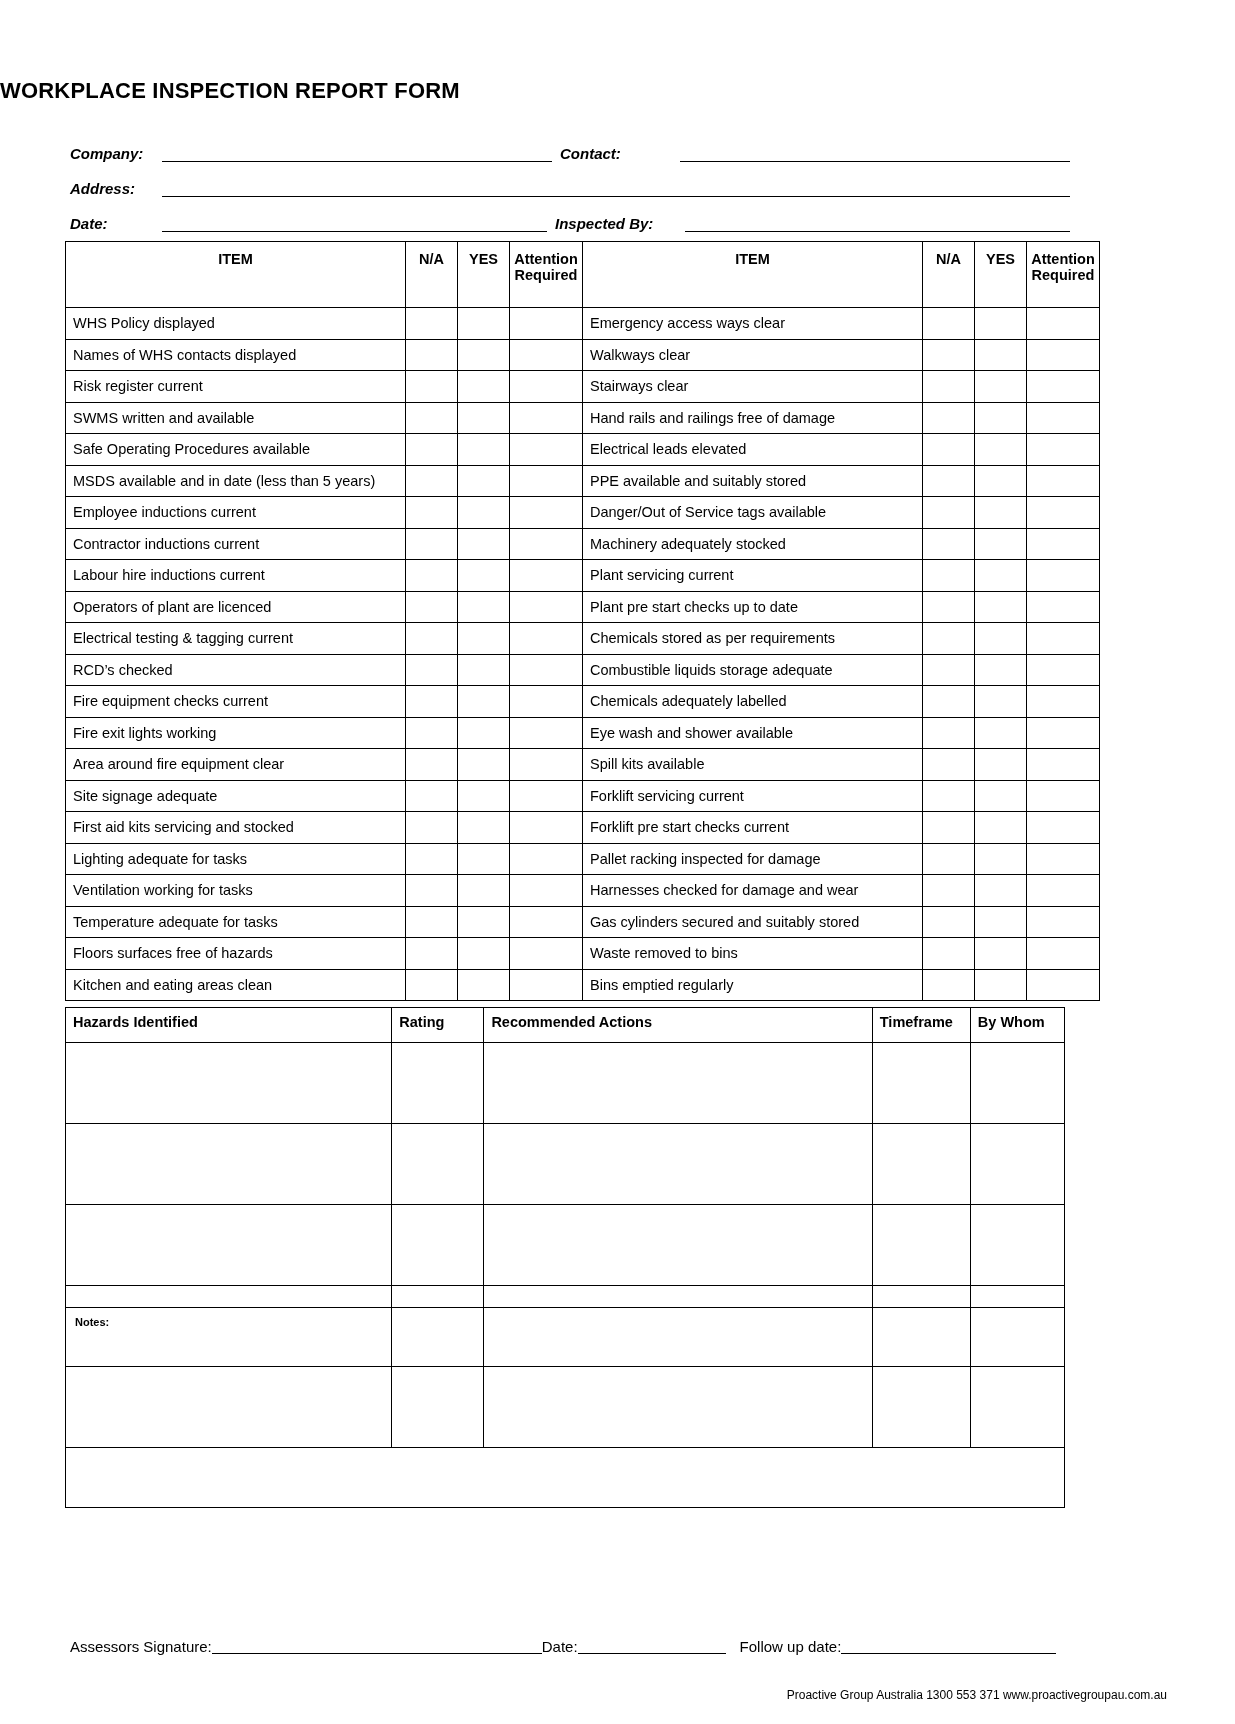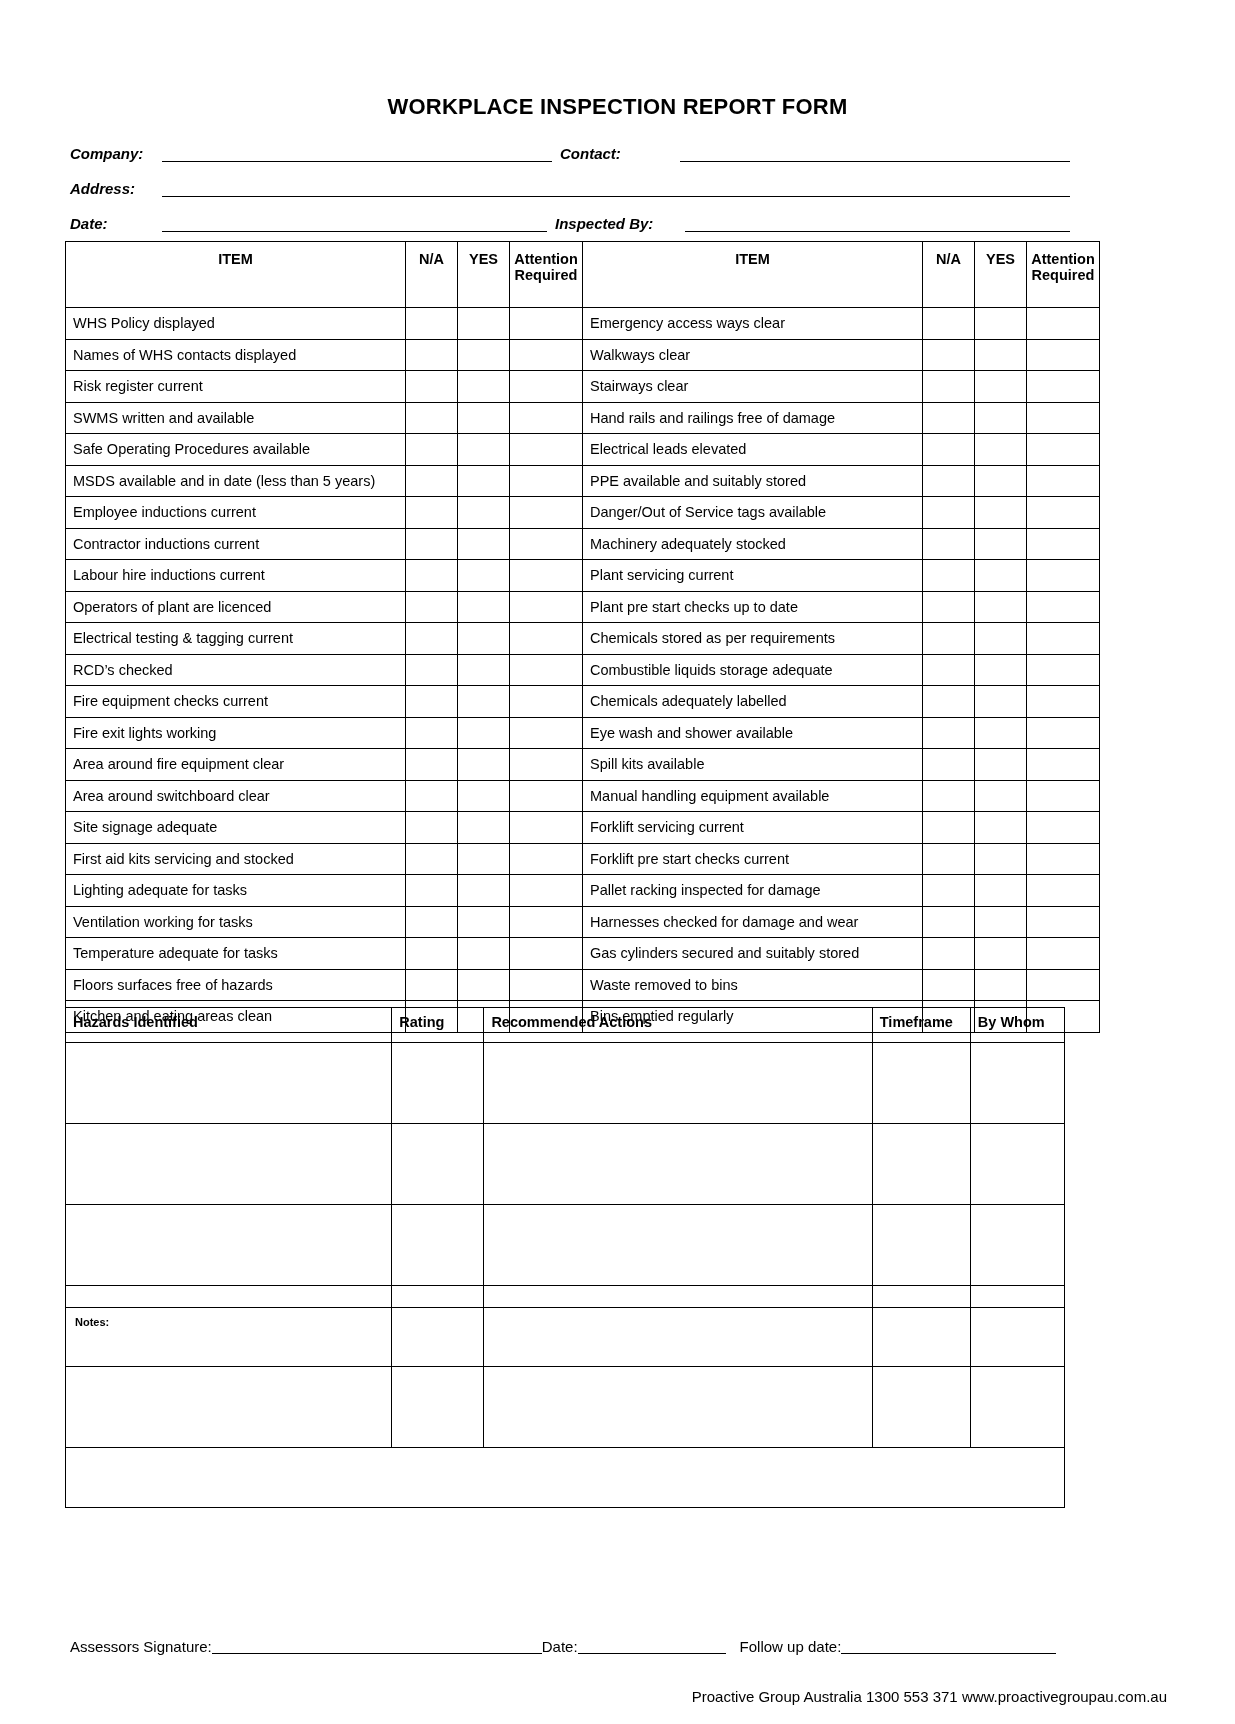--- a/index.html
+++ b/index.html
@@ -17,25 +17,25 @@
   }
   .page {
     position: absolute;
     left: 0; top: 0;
     width: 1235px;
     height: 1724px;
     padding: 0;
   }
   
   .title {
-    text-align: center;
+    text-align: left;
     font-size: 22px;
     font-weight: bold;
     letter-spacing: 0.2px;
-    margin: 16px;
+    margin: 0;
     position: absolute;
     left: 0; right: 0;
     top: 78px;
   }
   
   .hdr {
     position: absolute;
     left: 70px;
     top: 130px;
     width: 1000px;
@@ -154,21 +154,21 @@
   }
   .sigline .lab { white-space: nowrap; padding-bottom: 2px; }
   .sigline .ln  { border-bottom: 1.5px solid #000; height: 1px; margin-bottom: 3px; }
   .ln-sig  { flex: 0 0 330px; }
   .ln-date { flex: 0 0 148px; }
   .ln-fu   { flex: 0 0 215px; }
   .credit {
     position: absolute;
     right: 68px;
     top: 1688px;
-    font-size: 15px;
+    font-size: 12px;
     text-align: right;
     white-space: nowrap;
   }
 </style>
 </head>
 <body>
 
 <div class="page">
 
   <div class="title">WORKPLACE INSPECTION REPORT FORM</div>
@@ -368,30 +368,20 @@
           <td>Area around fire equipment clear</td>
           <td class="mark"></td>
           <td class="mark"></td>
           <td class="mark"></td>
           <td>Spill kits available</td>
           <td class="mark"></td>
           <td class="mark"></td>
           <td class="mark"></td>
         </tr>
         <tr>
-          <td>Area around switchboard clear</td>
-          <td class="mark"></td>
-          <td class="mark"></td>
-          <td class="mark"></td>
-          <td>Manual handling equipment available</td>
-          <td class="mark"></td>
-          <td class="mark"></td>
-          <td class="mark"></td>
-        </tr>
-        <tr>
           <td>Site signage adequate</td>
           <td class="mark"></td>
           <td class="mark"></td>
           <td class="mark"></td>
           <td>Forklift servicing current</td>
           <td class="mark"></td>
           <td class="mark"></td>
           <td class="mark"></td>
         </tr>
         <tr>

